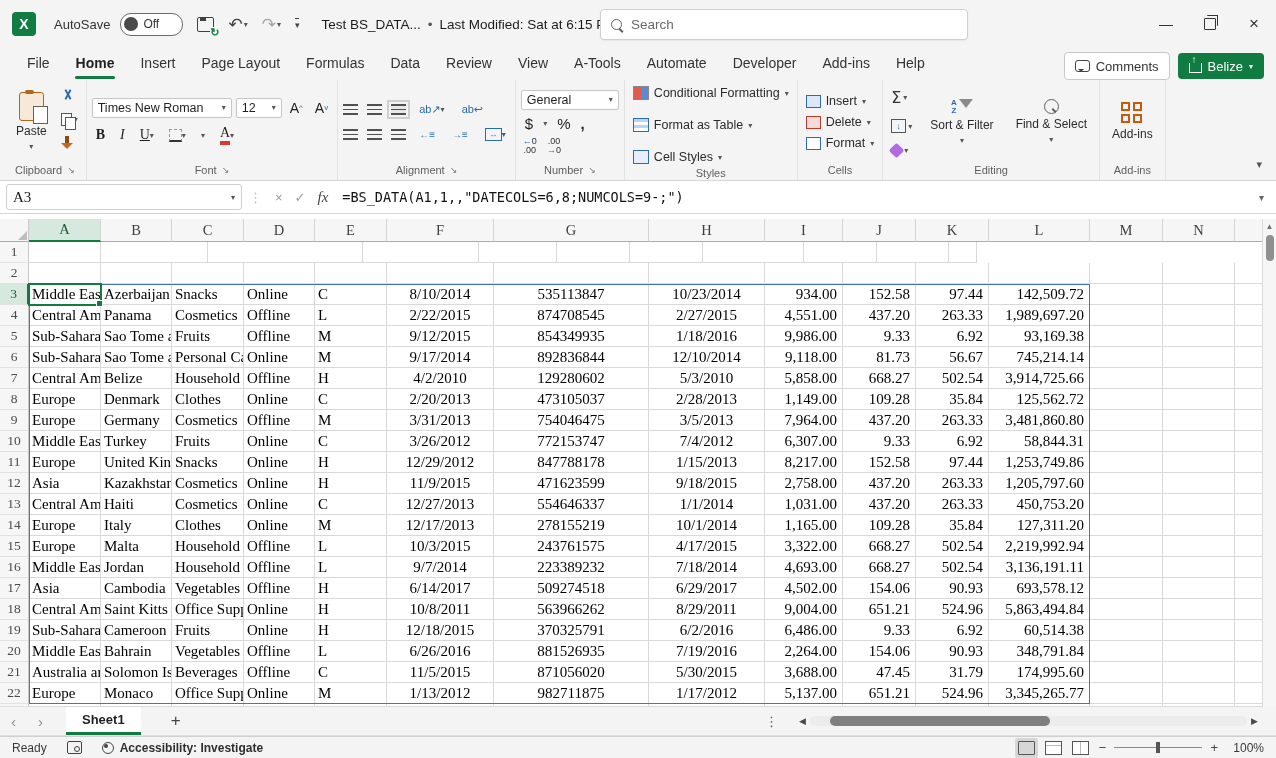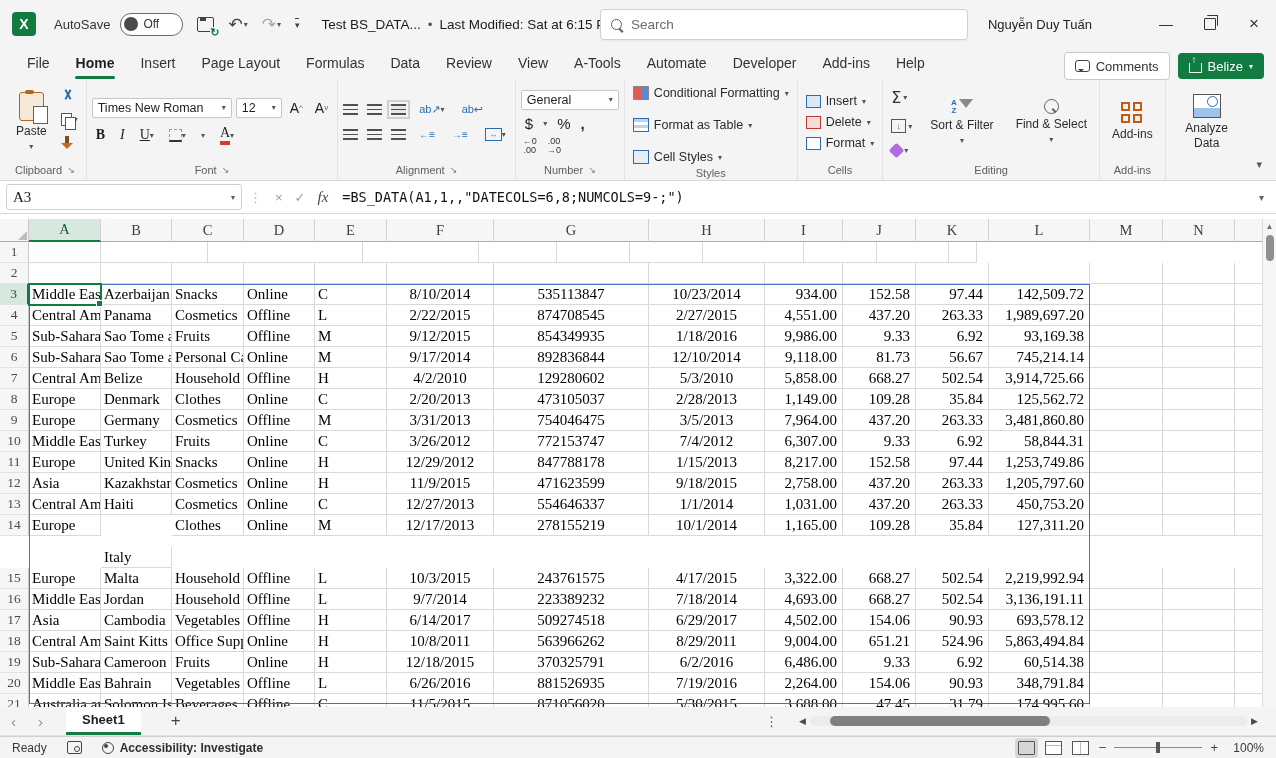--- a/index.html
+++ b/index.html
@@ -193,24 +193,20 @@
     <span>Test BS_DATA...</span>
     <span class="sep">•</span>
     <span>Last Modified: Sat at 6:15 PM</span>
     <span class="chv">▾</span>
   </div>
   <div id="searchbox">
     <span class="mag"></span>
     <span>Search</span>
   </div>
   <div id="tb-right">
-    <div id="user">
-      <span>Nguyễn Duy Tuấn</span>
-      <span class="avatar"></span>
-    </div>
     <span class="winbtn">—</span>
     <span class="winbtn">
         <span class="restore"></span>
       </span>
     <span class="winbtn" style="font-size:17px;">×</span>
   </div>
 </div>
 
 <div class="band" id="menubar">
     <span id="menu-tabs" style="display:flex;">
@@ -455,29 +451,20 @@
             <div></div>
           </span>
         <span>Add-ins</span>
       </div>
     </div>
     <div class="rg-label">
         <span>Add-ins</span>
       </div>
   </div>
 
-  <div class="rgroup" style="border-right:none;">
-    <div class="rg-content">
-      <div class="bigbtn" style="width:58px;">
-        <span class="anaico"></span>
-        <span>Analyze Data</span>
-      </div>
-    </div>
-    <div class="rg-label"></div>
-  </div>
 </div>
 <span id="ribbon-collapse">▾</span>
 
 <div class="band" id="formulabar">
   <div id="namebox">
     <span>A3</span>
     <span class="chv">▾</span>
   </div>
   <span class="fml-sep">⋮</span>
   <span class="fml-btn">×</span>
@@ -733,21 +720,21 @@
         <div class="c ar" style="width: 73px; height: 21px;">437.20</div>
         <div class="c ar" style="width: 73px; height: 21px;">263.33</div>
         <div class="c ar" style="width: 101px; height: 21px;">450,753.20</div>
         <div class="c al" style="width: 73px; height: 21px;"></div>
         <div class="c al" style="width: 72px; height: 21px;"></div>
         <div class="c al" style="width: 28px; height: 21px;"></div>
       </div>
       <div class="grow">
         <div class="gut" style="height: 21px;">14</div>
         <div class="c al" style="width: 72px; height: 21px;">Europe</div>
-        <div class="c al" style="width: 71px; height: 21px; margin-top: 32px;">Italy</div>
+        <div class="c al" style="width: 71px; height: 21px;">Italy</div>
         <div class="c al" style="width: 72px; height: 21px;">Clothes</div>
         <div class="c al" style="width: 71px; height: 21px;">Online</div>
         <div class="c al" style="width: 72px; height: 21px;">M</div>
         <div class="c ac" style="width: 107px; height: 21px;">12/17/2013</div>
         <div class="c ac" style="width: 155px; height: 21px;">278155219</div>
         <div class="c ac" style="width: 116px; height: 21px;">10/1/2014</div>
         <div class="c ar" style="width: 78px; height: 21px;">1,165.00</div>
         <div class="c ar" style="width: 73px; height: 21px;">109.28</div>
         <div class="c ar" style="width: 73px; height: 21px;">35.84</div>
         <div class="c ar" style="width: 101px; height: 21px;">127,311.20</div>

